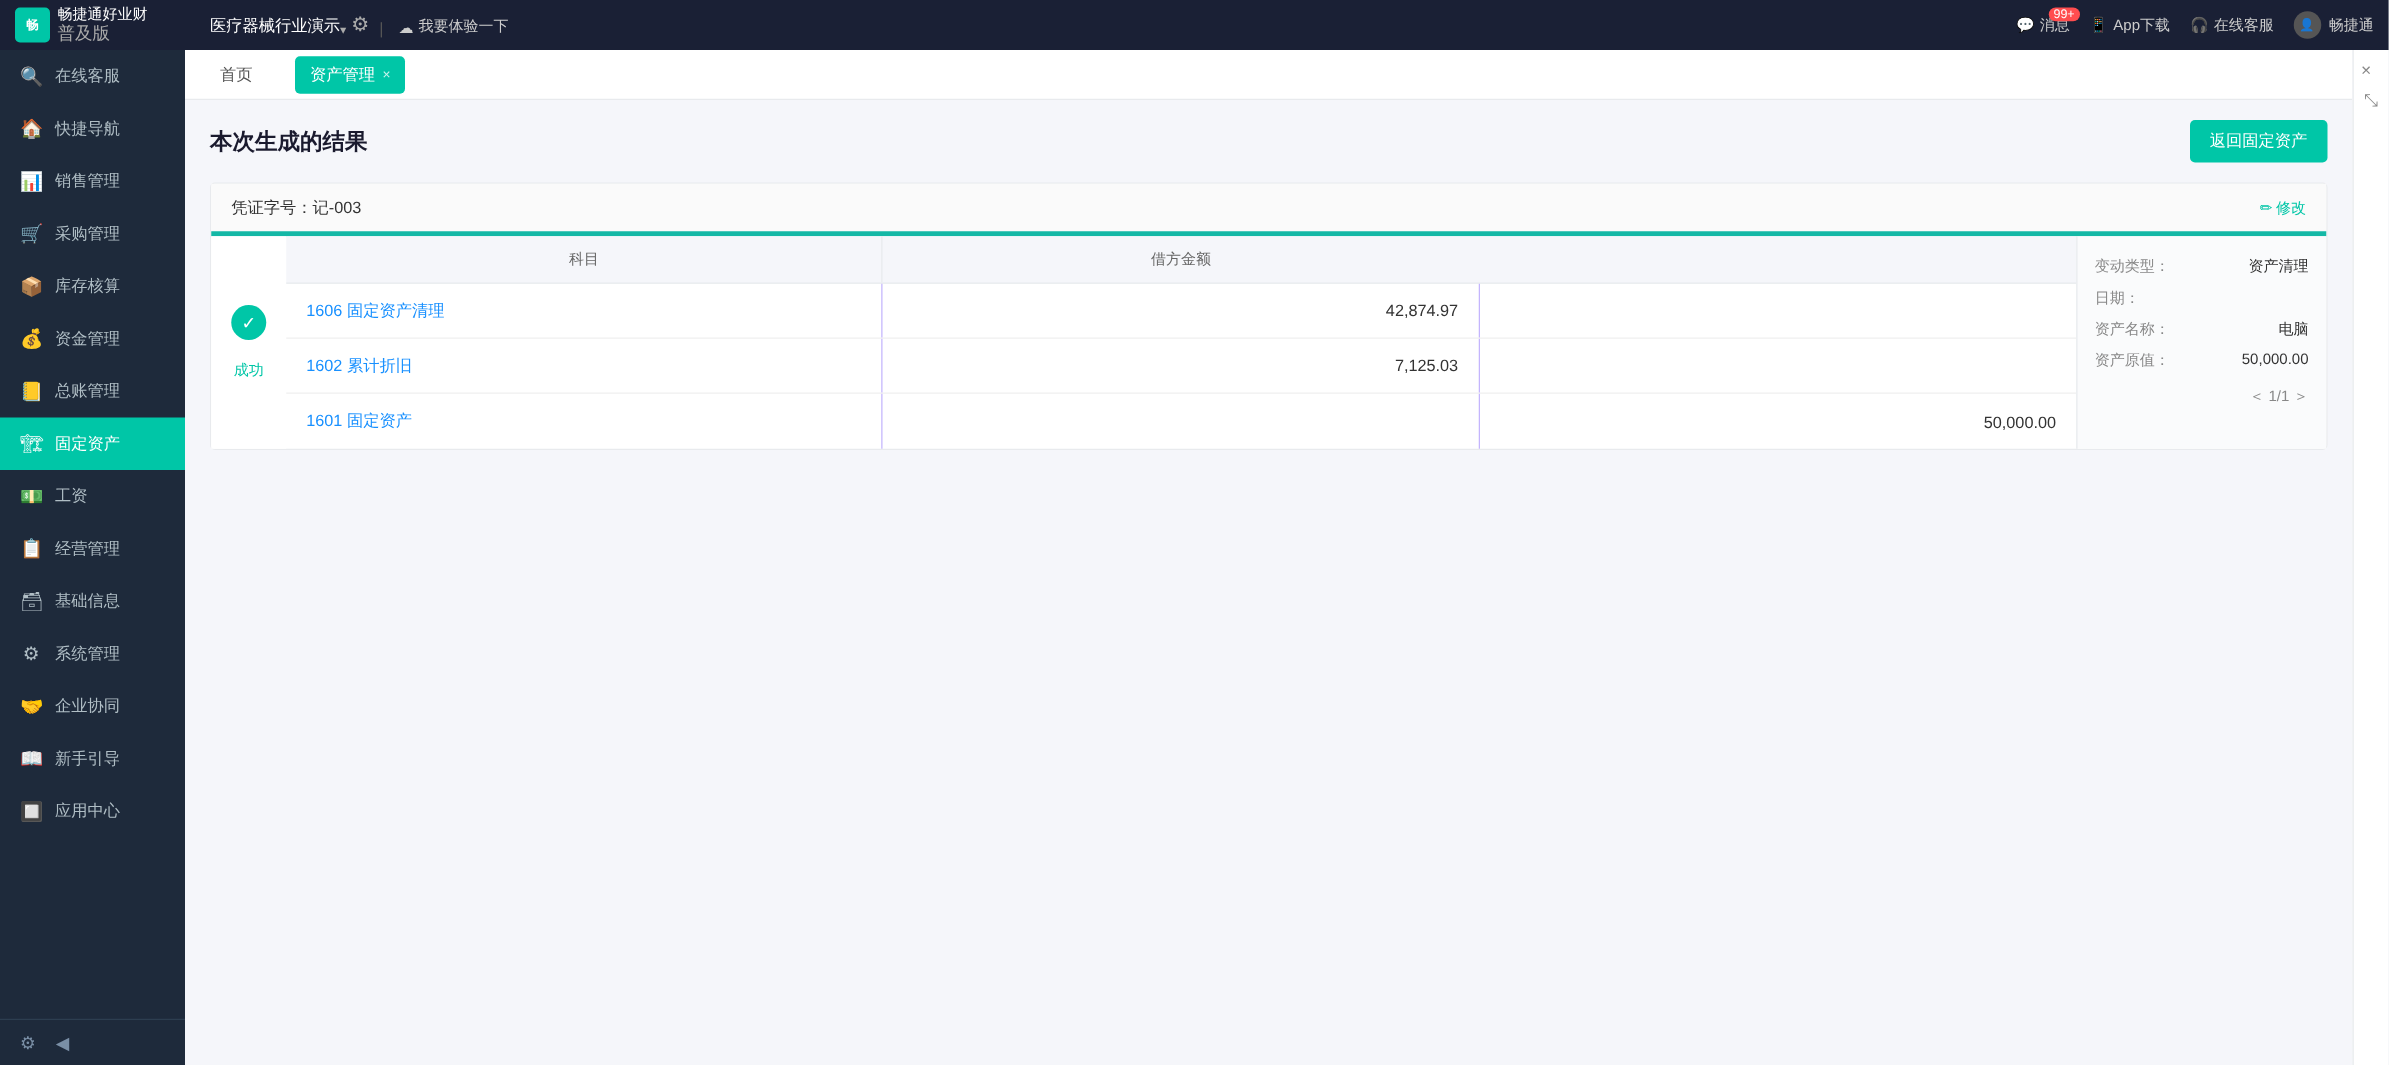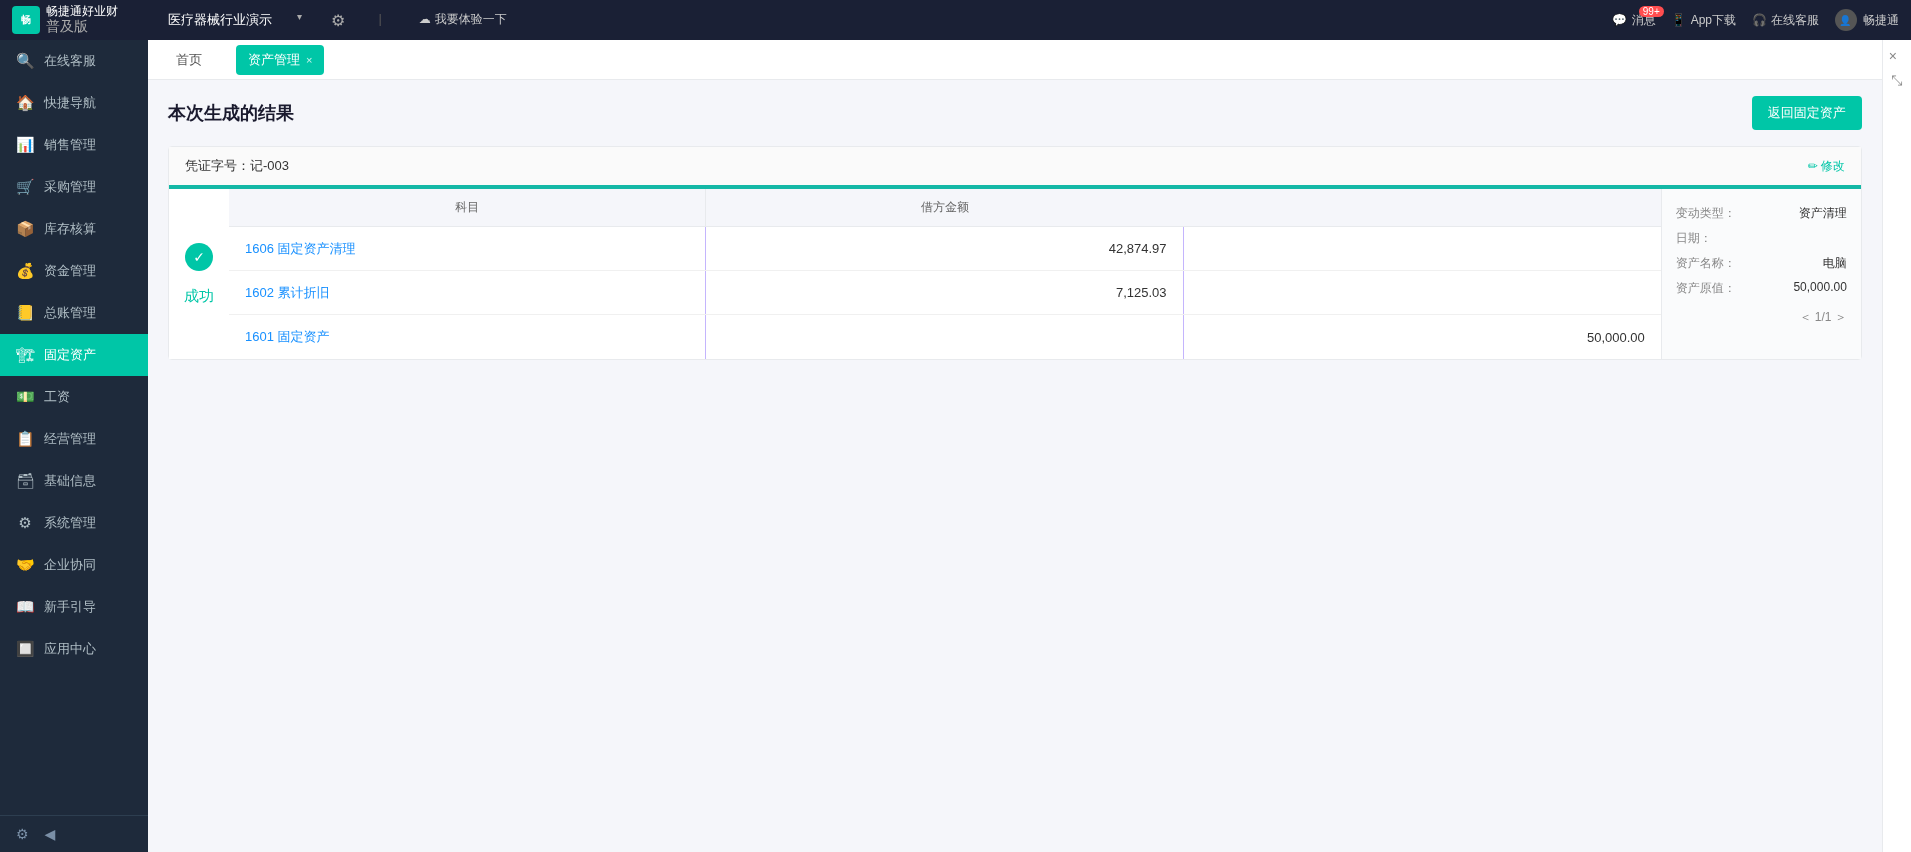--- a/index.html
+++ b/index.html
@@ -26,22 +26,22 @@
       background: #00c6a7;
       border-radius: 4px;
       display: flex; align-items: center; justify-content: center;
       font-size: 10px; font-weight: bold; color: white;
     }
     .logo-text { font-size: 12px; color: #fff; line-height: 1.2; }
     .logo-sub { font-size: 14px; color: #aaa; }
     .workspace-bar {
       flex: 1;
       display: flex;
-      align-items: flex-start;
-      gap: 25px;
+      align-items: flex-end;
+      gap: 0;
       padding-left: 8px;
     }
     .workspace-name { color: #fff; font-size: 13px; }
     .workspace-dropdown { color: #aaa; cursor: pointer; font-size: 10px; }
     .workspace-settings { color: #aaa; cursor: pointer; font-size: 16px; margin-left: 4px; }
     .experience-btn {
       display: flex; align-items: center; gap: 4px;
       color: #ccc; font-size: 12px; cursor: pointer;
       margin-left: 12px;
     }
@@ -261,21 +261,21 @@
       background: #fff;
     }
     .success-icon {
       width: 28px; height: 28px;
       border-radius: 50%;
       background: #00c6a7;
       display: flex; align-items: center; justify-content: center;
       color: white;
       font-size: 14px;
     }
-    .success-text { font-size: 15px; color: #00c6a7; margin-top: 16px; }
+    .success-text { font-size: 12px; color: #00c6a7; margin-top: 16px; }
 
     
     .detail-panel {
       width: 200px;
       background: #fafbfc;
       border-left: 1px solid #e8eaed;
       padding: 12px 14px;
       font-size: 12px;
     }
     .detail-row {

